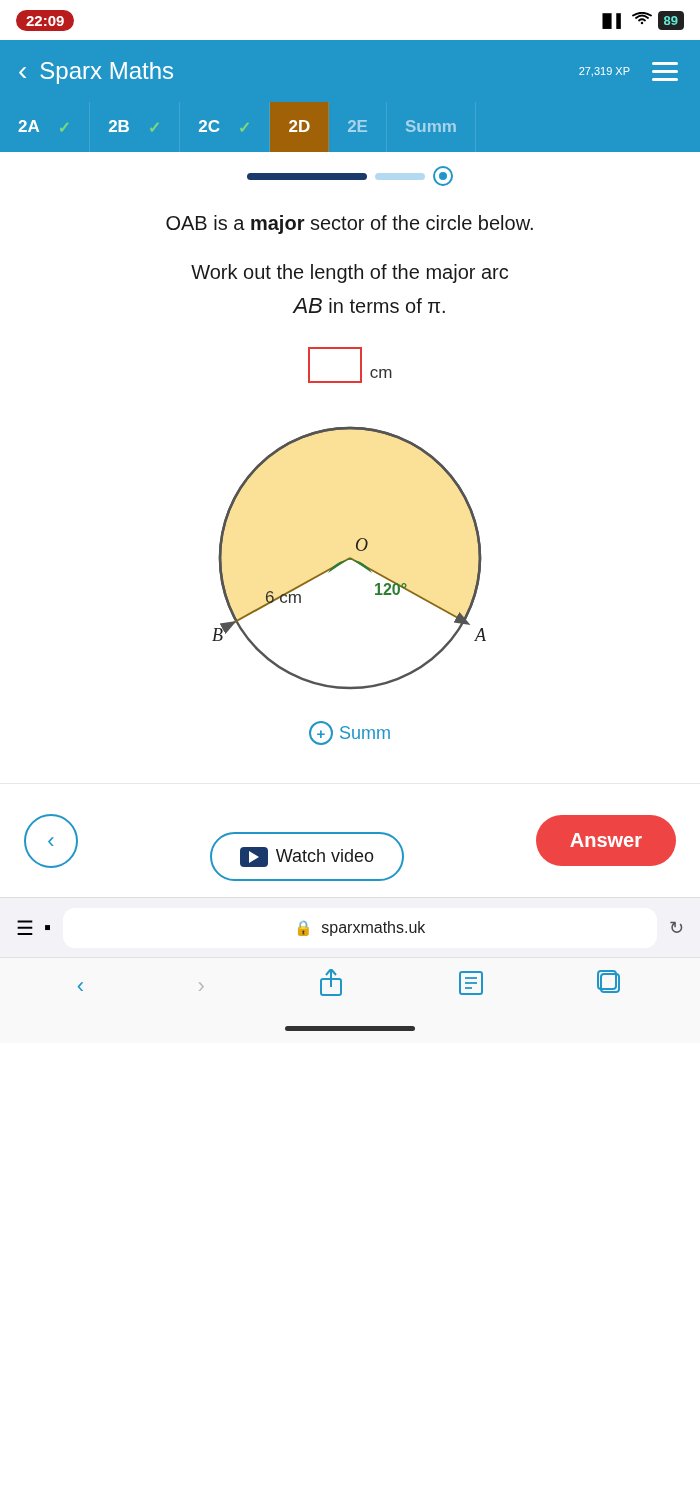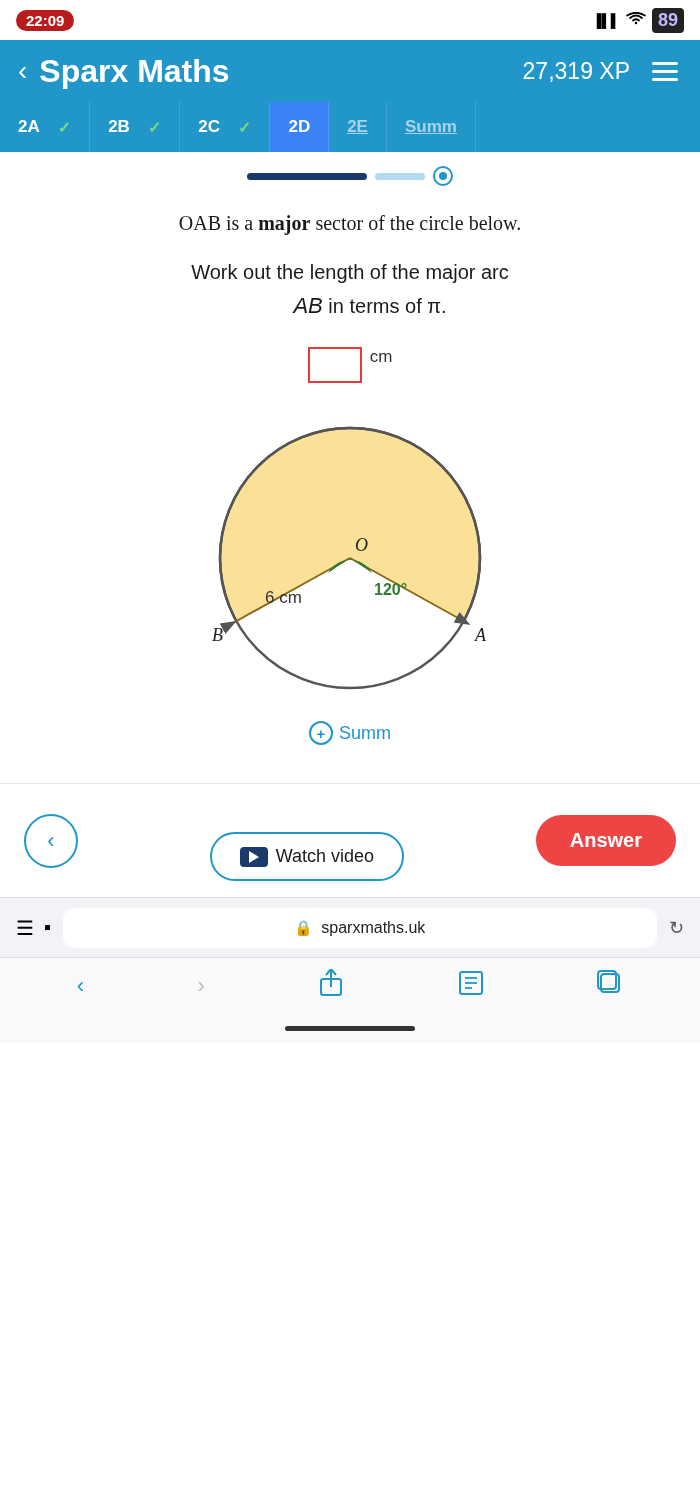--- a/index.html
+++ b/index.html
@@ -31,24 +31,24 @@
     }
     .status-icons {
       display: flex;
       align-items: center;
       gap: 6px;
       font-size: 13px;
       font-weight: 600;
     }
     .battery-badge {
       background: #222;
-      color: #c4b5fd;
+      color: #5eead4;
       border-radius: 4px;
       padding: 2px 6px;
-      font-size: 18px;
+      font-size: 13px;
       font-weight: 700;
     }
 
     
     .header {
       background: #2196c9;
       display: flex;
       align-items: center;
       justify-content: space-between;
       padding: 0 18px;
@@ -56,28 +56,28 @@
     }
     .header-back {
       color: #fff;
       font-size: 28px;
       font-weight: 300;
       cursor: pointer;
       padding: 0 8px 0 0;
     }
     .header-title {
       color: #fff;
-      font-size: 32px;
-      font-weight: 700;
+      font-size: 24px;
+      font-weight: 400;
       flex: 1;
       padding-left: 4px;
     }
     .header-xp {
       color: #fff;
-      font-size: 23px;
+      font-size: 11px;
       font-weight: 400;
       margin-right: 18px;
       text-align: center;
     }
     .header-menu {
       color: #fff;
       font-size: 24px;
       cursor: pointer;
       display: flex;
       flex-direction: column;
@@ -109,27 +109,26 @@
       font-weight: 600;
       color: #b3daf0;
       cursor: pointer;
       border-right: 1px solid rgba(255,255,255,0.15);
       flex-shrink: 0;
     }
     .tab-item.completed {
       color: #fff;
     }
     .tab-item.active {
-      background: #3b82f6;
+      background: #a16207;
       color: #fff;
       border-radius: 0;
     }
     .tab-item.upcoming {
       color: #a8d3ea;
-      text-decoration: underline;
     }
     .tab-checkmark {
       color: #7dd87d;
       font-size: 16px;
     }
 
     
     .progress-bar-container {
       display: flex;
       justify-content: center;
@@ -153,36 +152,35 @@
     
     .main-content {
       padding: 16px 30px 20px;
       text-align: center;
     }
     .question-text {
       font-size: 20px;
       line-height: 1.5;
       color: #1a1a1a;
       margin-bottom: 18px;
-      font-family: Liberation Serif, serif;
     }
     .question-text strong {
       font-weight: 700;
     }
     .question-sub {
       font-size: 20px;
       line-height: 1.6;
       color: #1a1a1a;
       margin-bottom: 24px;
     }
 
     
     .input-area {
       display: flex;
-      align-items: flex-start;
+      align-items: flex-end;
       justify-content: center;
       gap: 8px;
       margin-bottom: 10px;
     }
     .radius-input {
       border: 2px solid #e53935;
       width: 54px;
       height: 36px;
       font-size: 16px;
       text-align: center;

